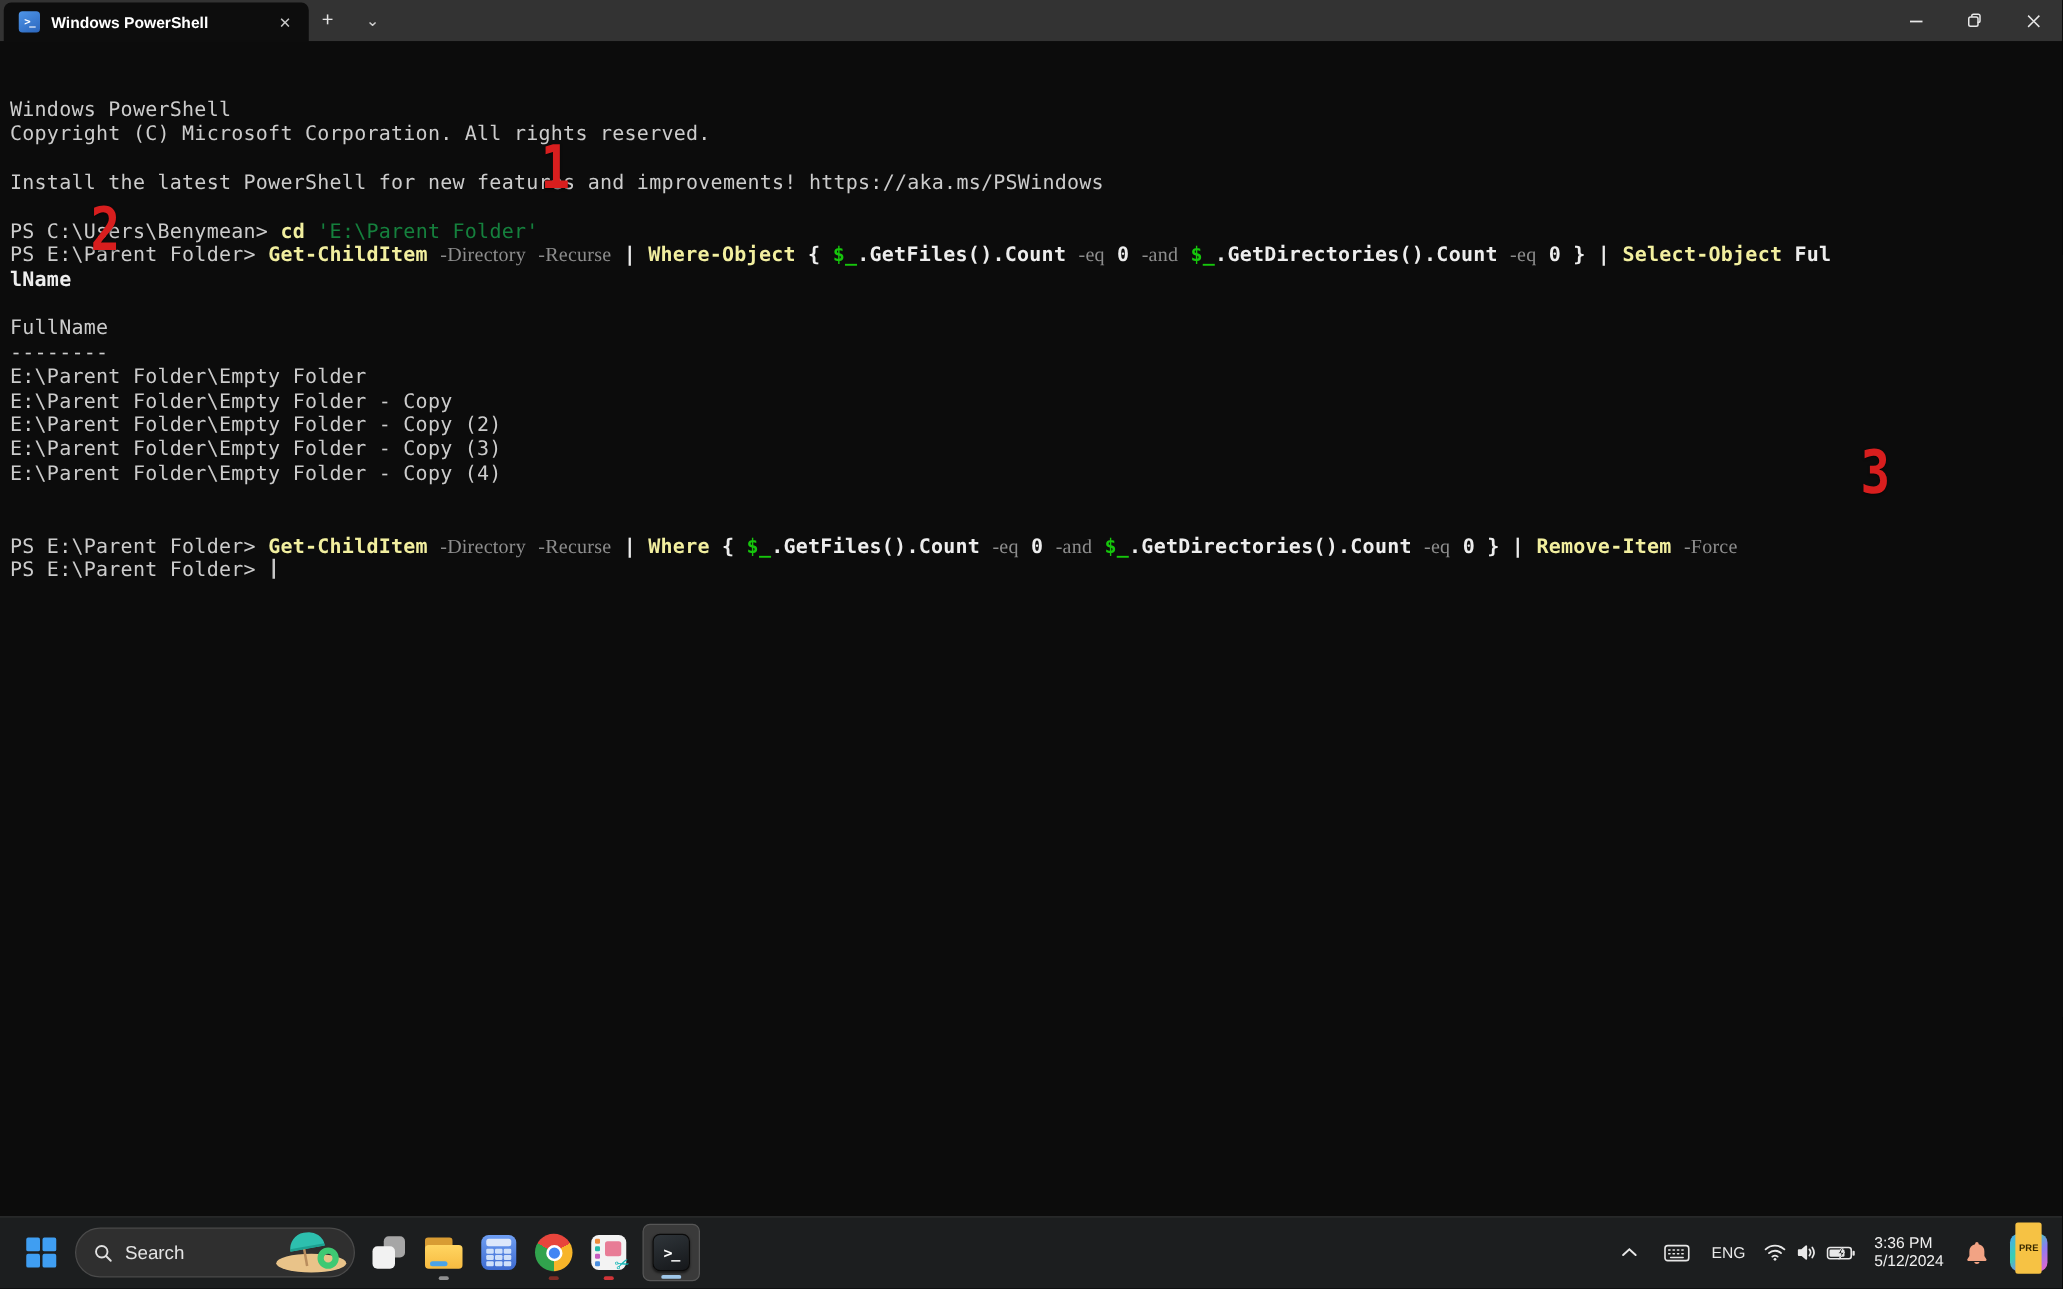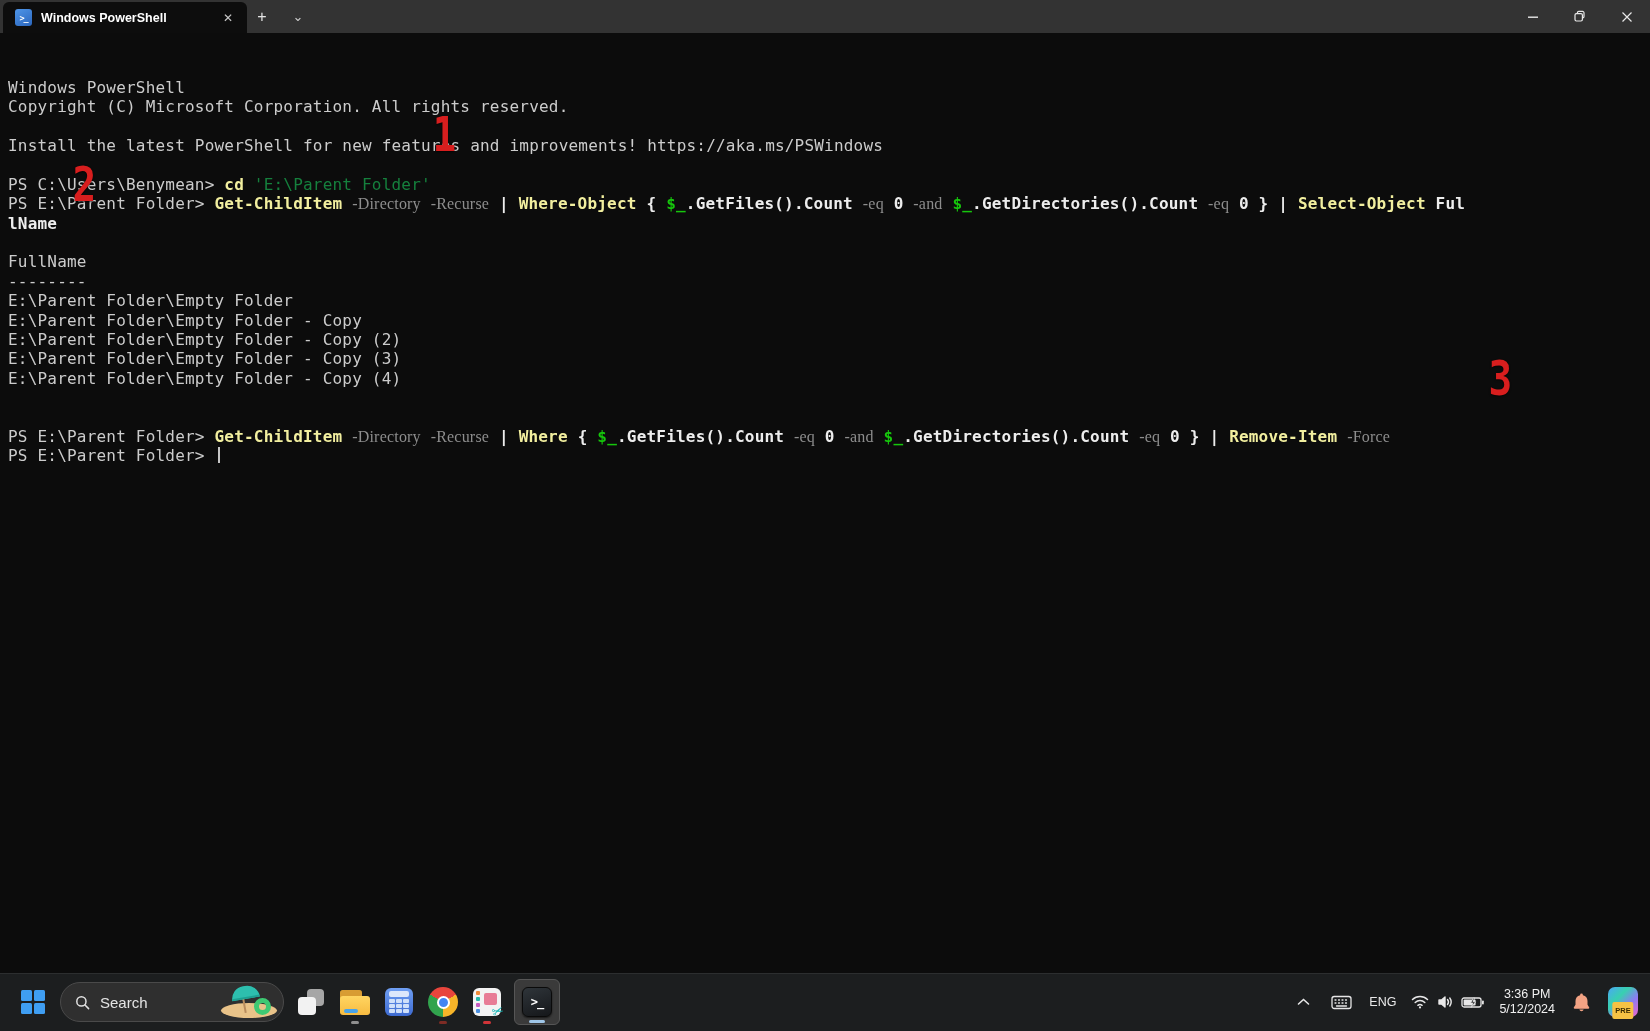--- a/index.html
+++ b/index.html
@@ -135,26 +135,26 @@
     color:#fff; font-family:"DejaVu Sans Mono",monospace; font-size:12px; font-weight:bold;
     display:flex; align-items:center; justify-content:center; letter-spacing:-1px;
     box-shadow:0 1px 2px rgba(0,0,0,.6);
   }
 
   
   .tb-right{ margin-left:auto; display:flex; align-items:center; gap:13px; margin-right:12px; }
   .tray-btn{ display:flex; align-items:center; justify-content:center; padding:4px; }
   .tray-group{ display:flex; align-items:center; gap:8px; padding:4px 2px; }
   .lang{ font-size:12.5px; color:#e9e9e9; }
-  .clock{ text-align:center; font-size:12.5px; color:#f0f0f0; line-height:15px; }
+  .clock{ text-align:left; font-size:12.5px; color:#f0f0f0; line-height:15px; }
   .copilot{ position:relative; width:30px; height:30px; border-radius:7px;
     background:linear-gradient(135deg,#4aa7f5 0%,#38d0b0 35%,#8d7bf2 65%,#ee63c8 100%); }
   .copilot .pre{ position:absolute; left:50%; transform:translateX(-50%); bottom:-2px;
     background:#f6c244; color:#3a2a00; font-size:7.5px; font-weight:bold;
-    border-radius:2px; padding:4px 3px; line-height:9px; }
+    border-radius:2px; padding:16px 3px; line-height:9px; }
   .bell svg{ display:block; }
 </style>
 </head>
 <body>
 
 <div class="screen">
 
   <div class="titlebar">
     <div class="tab">
       <span class="ps-badge">&gt;_</span>

